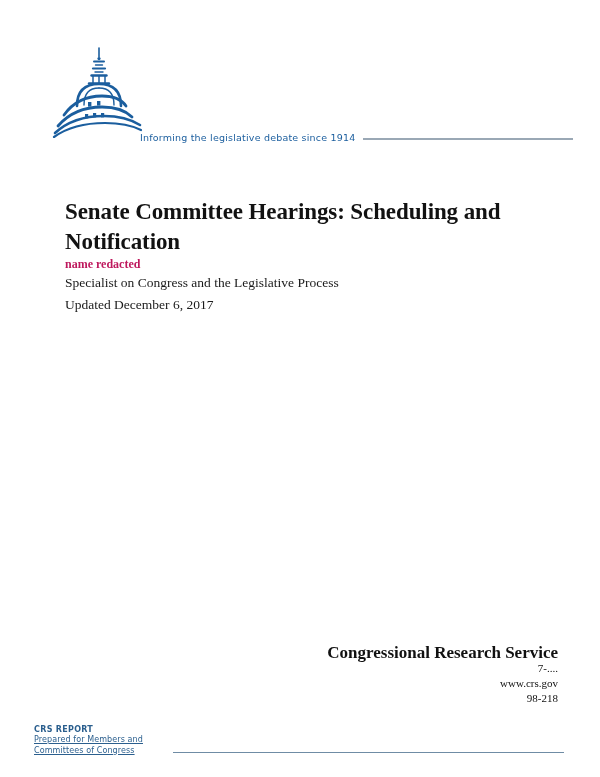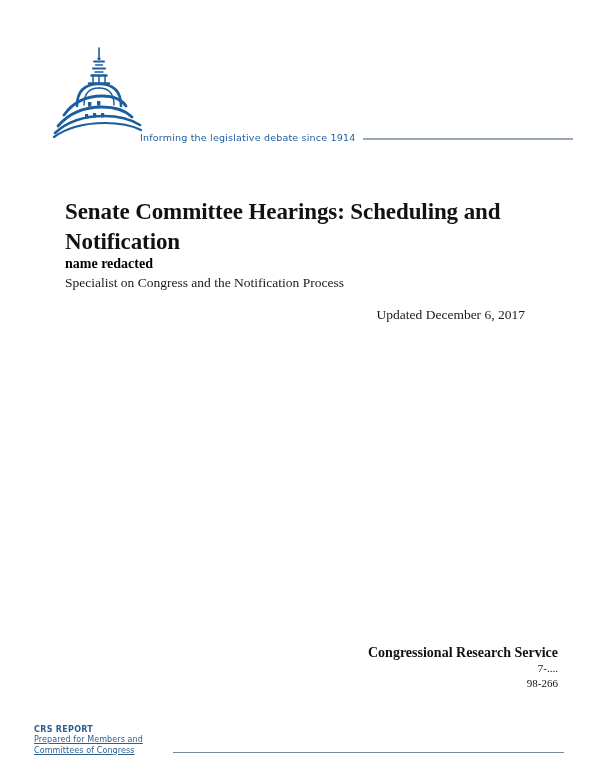--- a/index.html
+++ b/index.html
@@ -95,48 +95,47 @@
     margin-top: 25px;
   }
 
   .author-block {
     position: absolute;
     left: 65px;
     top: 255px;
     width: 460px;
   }
   .author-name {
-    font-size: 14px;
+    font-size: 12px;
     font-weight: bold;
     line-height: 18px;
-    color: #000000;
+    color: #be185d;
   }
   .author-role {
     font-size: 13.5px;
     line-height: 19px;
     color: #1a1a1a;
   }
   .updated-date {
-    margin-top: 13px;
+    margin-top: 3px;
     font-size: 13.5px;
     line-height: 19px;
     color: #1a1a1a;
-    text-align: right;
   }
 
   
   .imprint {
     position: absolute;
     right: 42px;
     top: 645px;
     width: 260px;
     text-align: right;
   }
   .imprint-org {
-    font-size: 14px;
+    font-size: 17px;
     font-weight: bold;
     line-height: 16px;
     color: #111111;
     text-align: right;
   }
   .imprint-line {
     font-size: 11px;
     line-height: 15px;
     color: #111111;
   }
@@ -227,28 +226,29 @@
       <div class="tagline">Informing the legislative debate since 1914</div>
       <div class="tagline-rule"></div>
     </div>
 
   </div>
 
   <div class="title">Senate Committee Hearings: Scheduling and Notification</div>
 
   <div class="author-block">
     <div class="author-name">name redacted</div>
-    <div class="author-role">Specialist on Congress and the Notification Process</div>
+    <div class="author-role">Specialist on Congress and the Legislative Process</div>
     <div class="updated-date">Updated December 6, 2017</div>
   </div>
 
   <div class="imprint">
     <div class="imprint-org">Congressional Research Service</div>
     <div class="imprint-line">7-....</div>
-    <div class="imprint-line">98-266</div>
+    <div class="imprint-line">www.crs.gov</div>
+    <div class="imprint-line">98-218</div>
   </div>
 
   <div class="footer">
     <div class="footer-text">
       <div class="footer-title">CRS REPORT</div>
       <div class="footer-sub">Prepared for Members and</div>
       <div class="footer-sub">Committees of Congress</div>
     </div>
     <div class="footer-rule"></div>
   </div>

